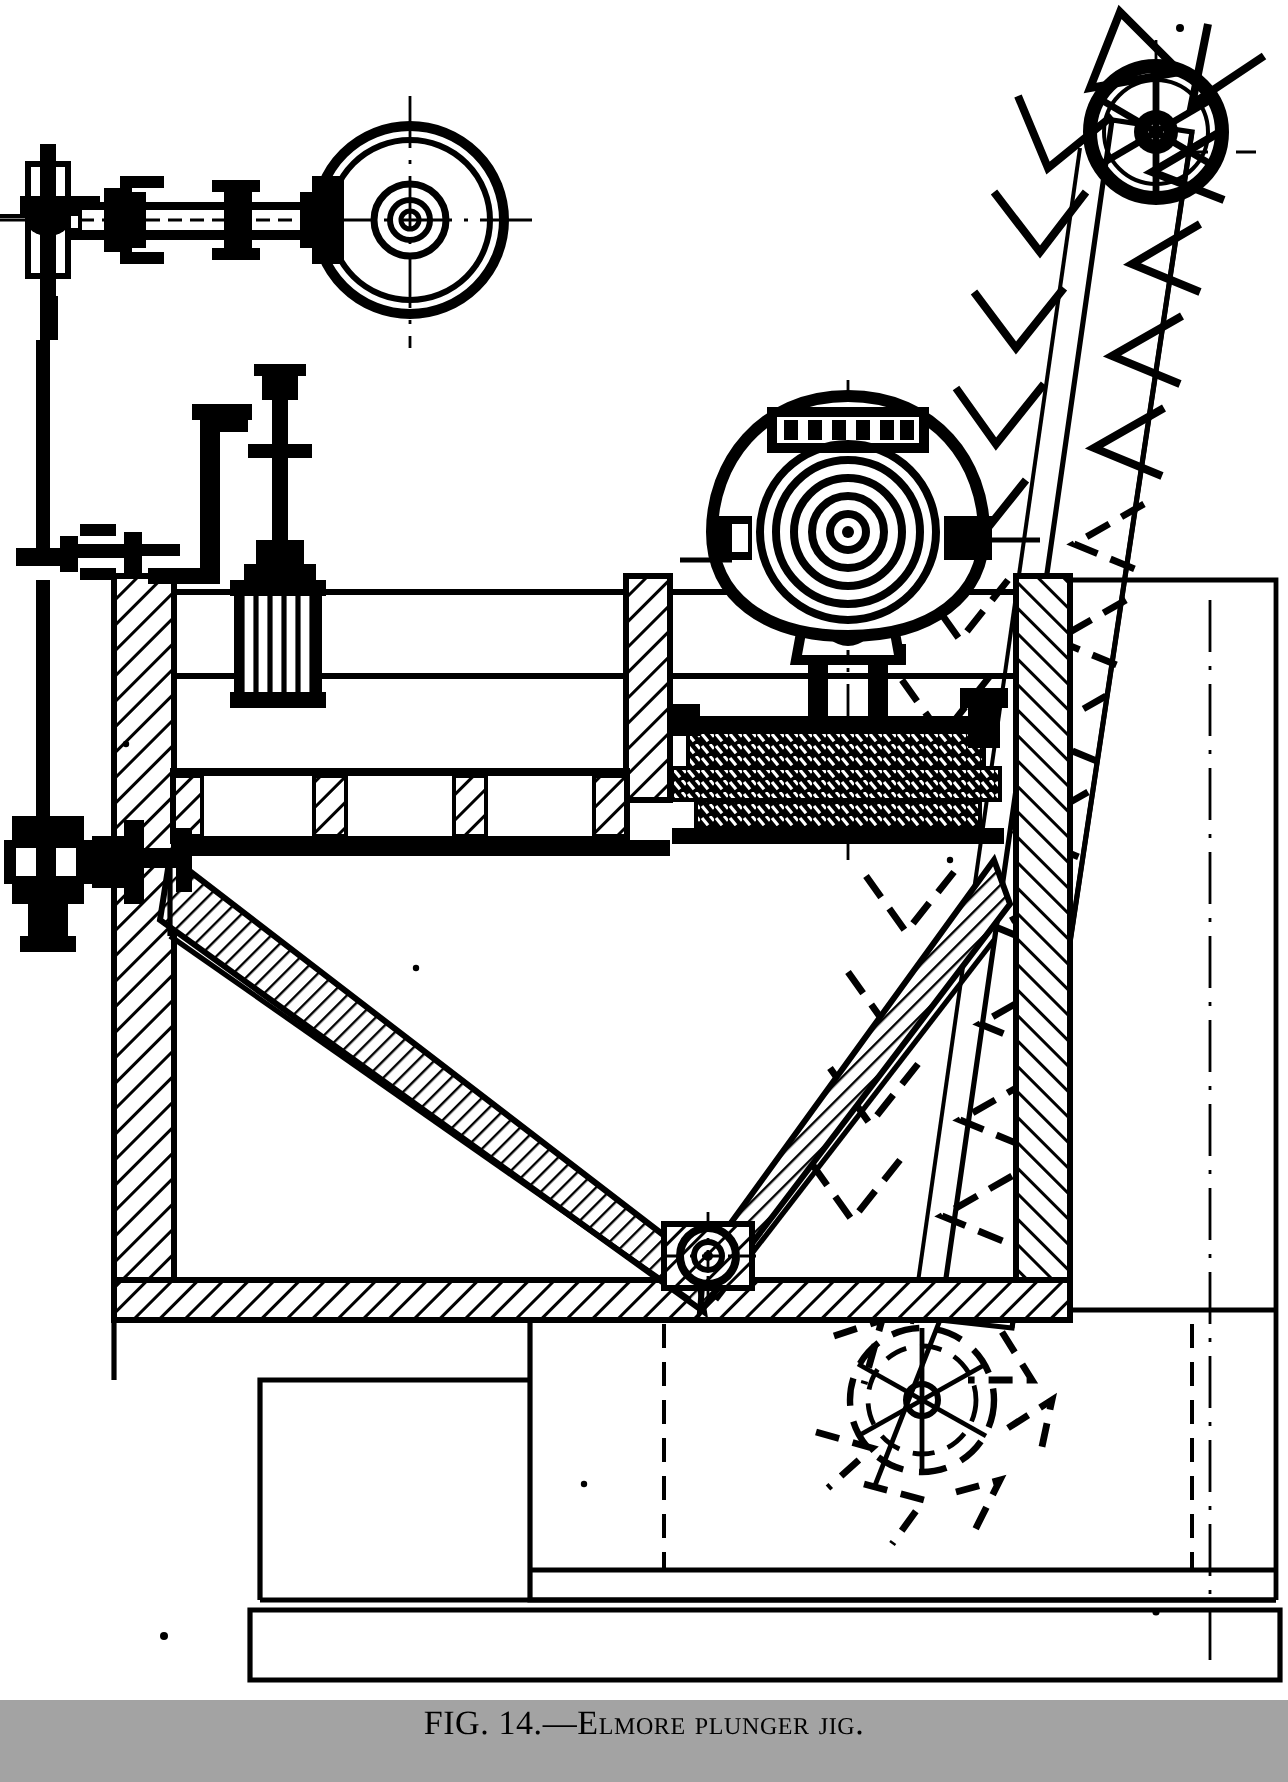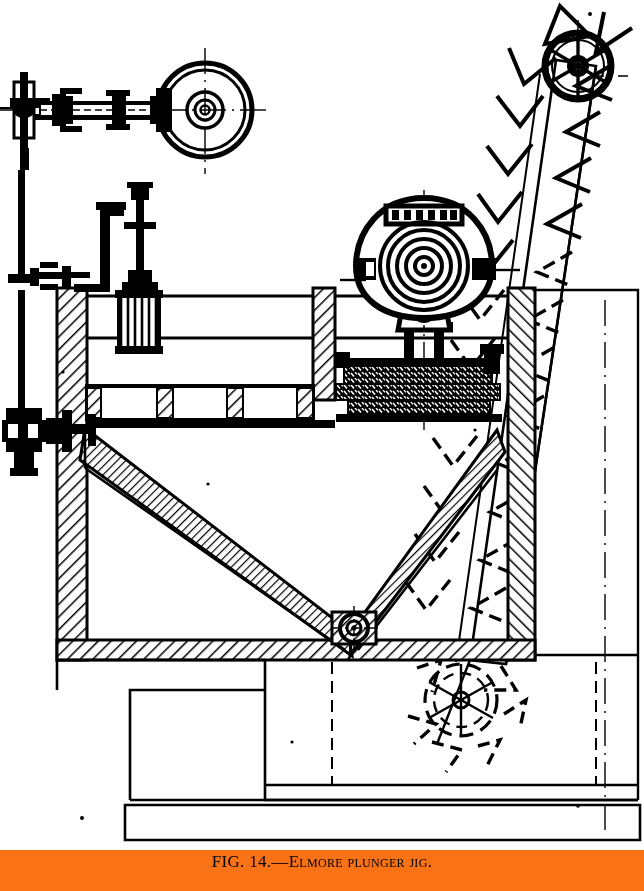--- a/index.html
+++ b/index.html
@@ -1,17 +1,17 @@
 <!DOCTYPE html>
 <html><head>
 <meta charset="utf-8">
 <style>
   html,body{margin:0;padding:0;background:#ffffff;}
   body{width:644px;height:891px;font-family:"Liberation Serif",serif;color:#000;}
-  #page{position:relative;width:644px;height:891px;background:#f97316;overflow:hidden;}
+  #page{position:relative;width:644px;height:891px;background:#a3a3a3;overflow:hidden;}
   #figure{position:absolute;left:0;top:0;width:644px;height:850px;}
   #caption{position:absolute;left:0;top:852px;width:644px;text-align:center;
            font-family:"Liberation Serif",serif;font-size:17px;letter-spacing:.3px;}
   #caption .smallcaps{font-variant:small-caps;}
   svg{display:block;}
 </style>
 </head>
 <body>
 
 <div id="page">

